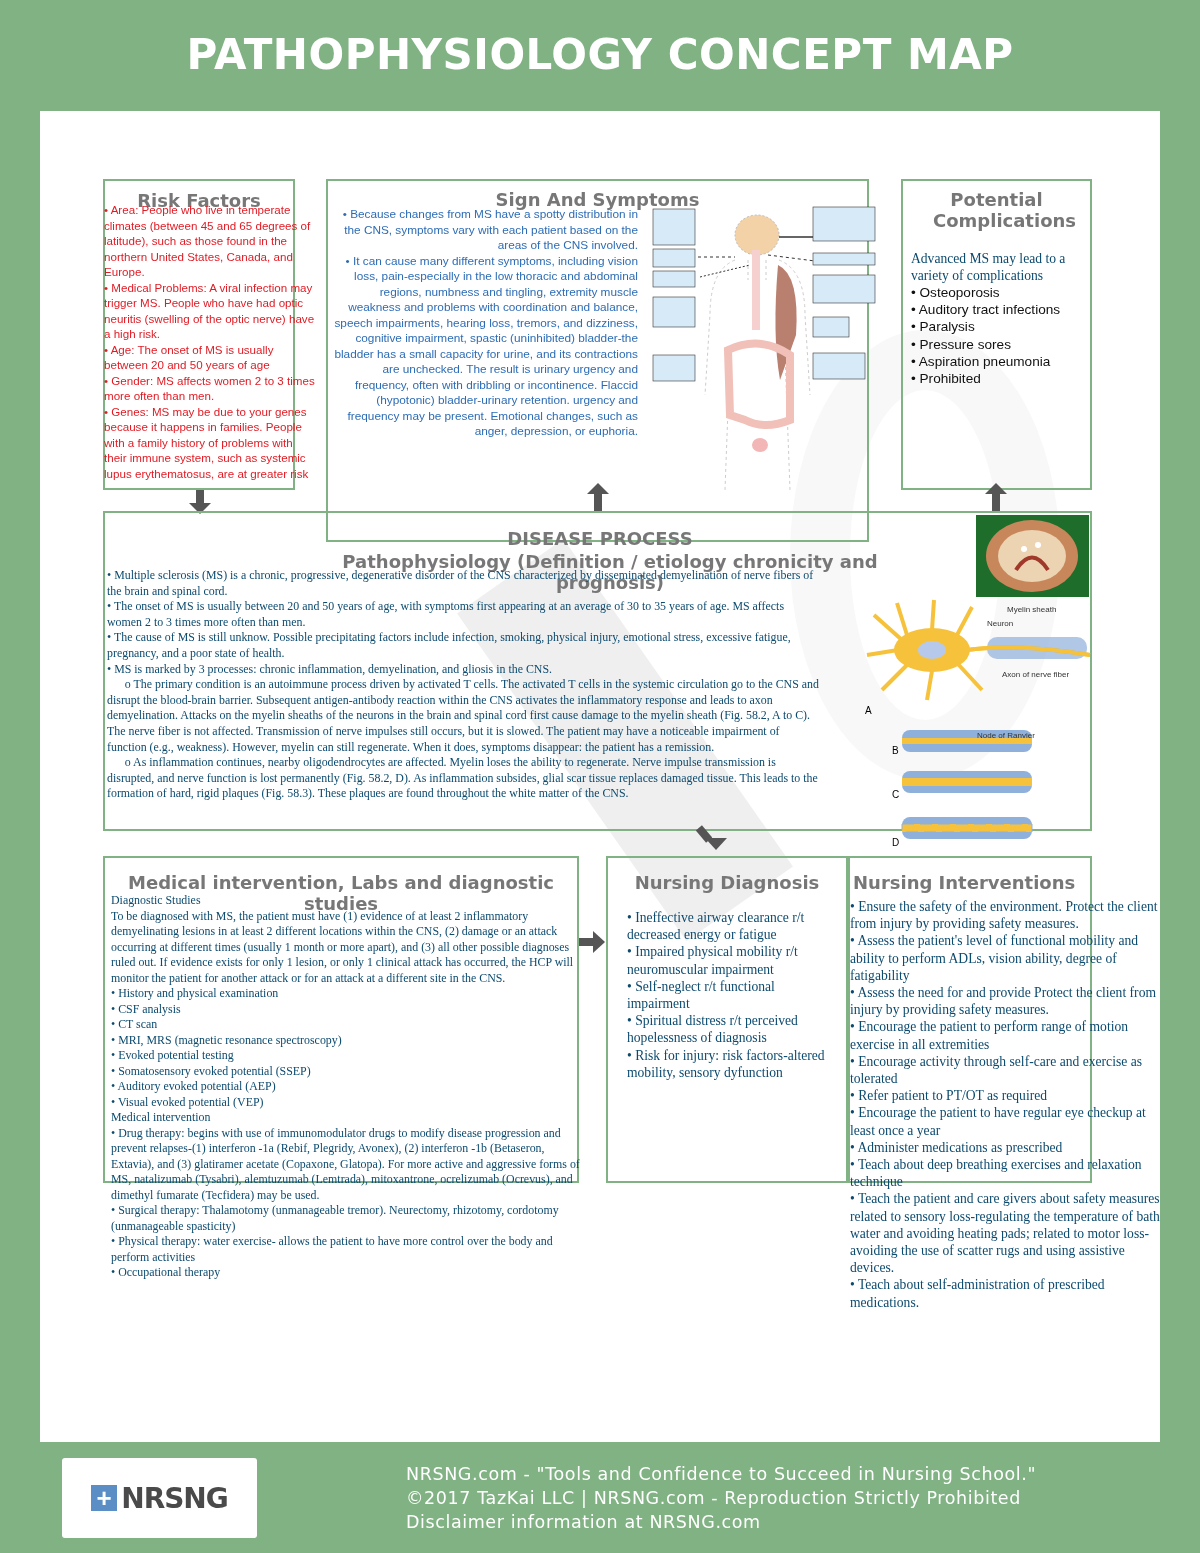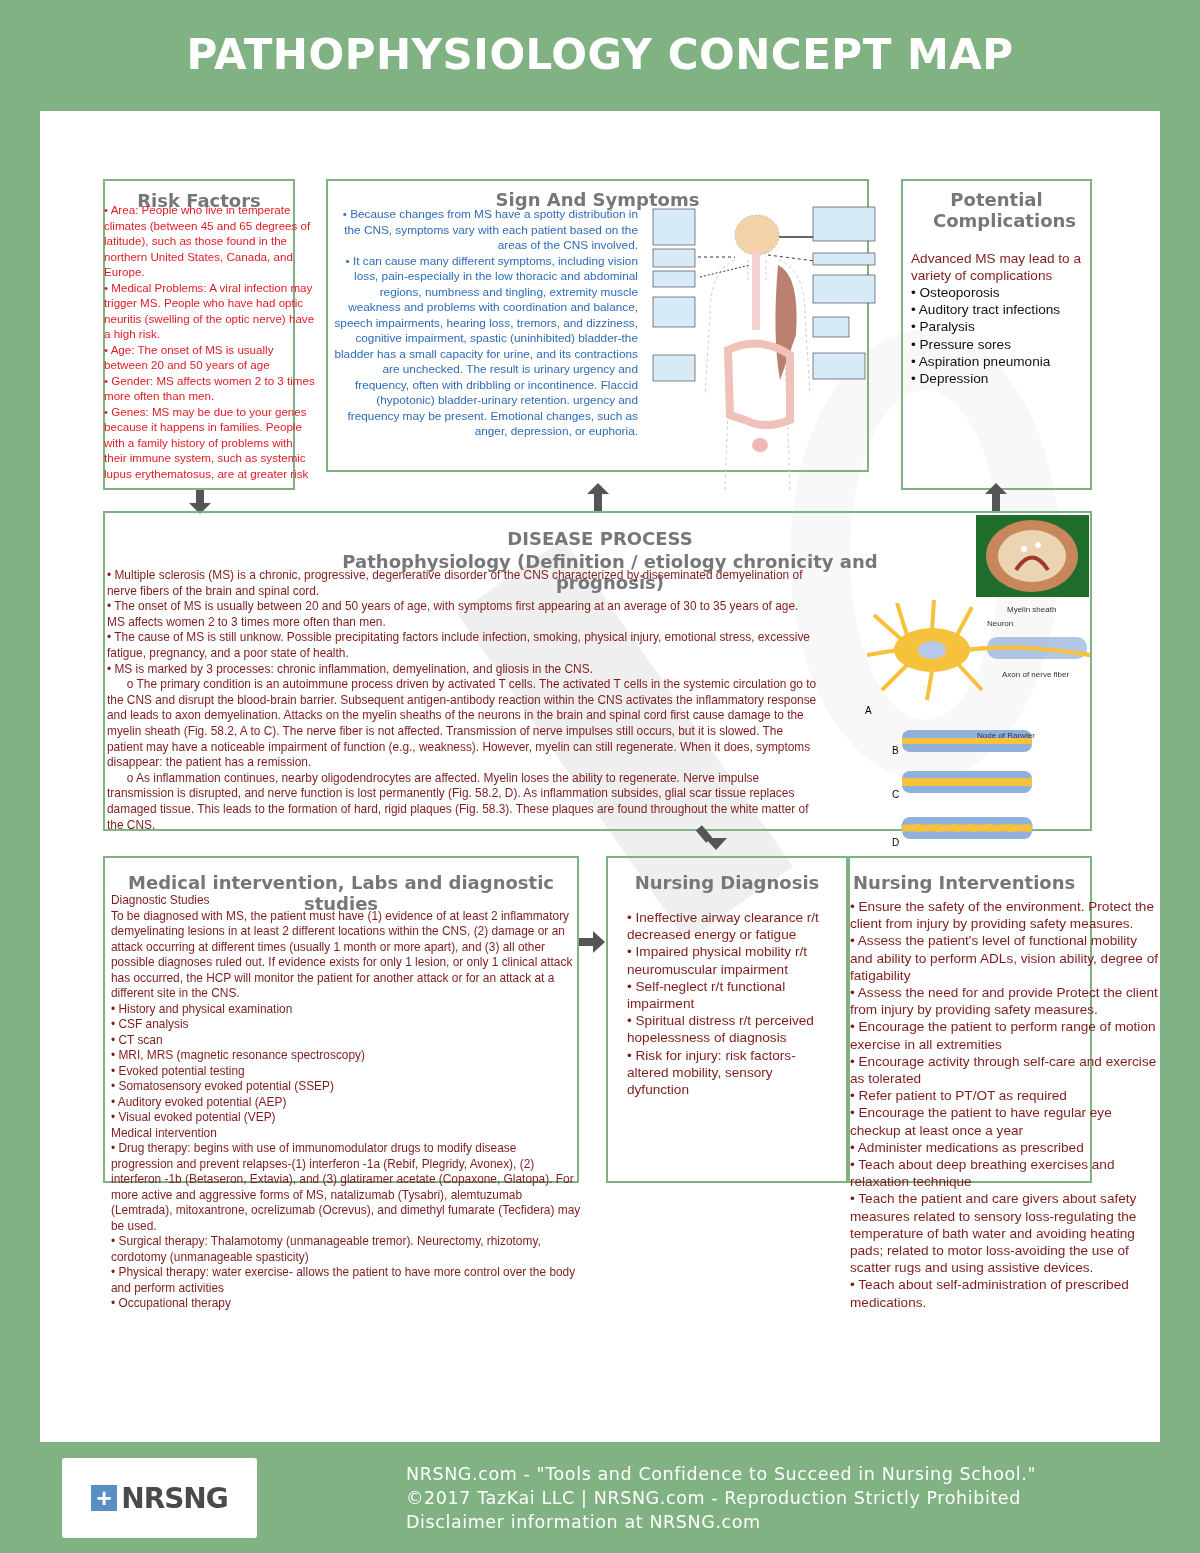--- a/index.html
+++ b/index.html
@@ -4,21 +4,21 @@
 <style>
   html, body { margin:0; padding:0; }
   body { width:1200px; height:1553px; background:#80b283; position:relative; overflow:hidden; font-family:"Liberation Sans", sans-serif; }
   .title { position:absolute; left:0; top:30px; width:1200px; text-align:center; color:#fff; font-family:"DejaVu Sans", sans-serif; font-weight:bold; font-size:42px; letter-spacing:0.5px; }
   .sheet { position:absolute; left:40px; top:111px; width:1120px; height:1331px; background:#fff; }
   .box { position:absolute; border:2px solid #80b283; background:transparent; box-sizing:border-box; }
   .box-title { text-align:center; color:#777; font-family:"DejaVu Sans", sans-serif; font-weight:700; font-size:18px; line-height:21px; }
   .txt { font-size:12.2px; line-height:15.6px; white-space:pre-wrap; }
   .red { color:#e01b24; }
   .blue { color:#2d6cb5;text-align:right; }
-  .blk { color:#7f1d1d; }
+  .blk { color:#0c4a6e;font-family:Liberation Serif, serif; }
   .arrow { position:absolute; width:0; height:0; }
   .arrow-stem { position:absolute; background:#555; }
   .footer-logo { position:absolute; left:62px; top:1458px; width:195px; height:80px; background:#fff; border-radius:3px; display:flex; align-items:center; justify-content:center; }
   .logo-plus { width:26px; height:26px; background:#5b8ec4; color:#fff; font-weight:bold; font-size:26px; line-height:26px; text-align:center; margin-right:4px; }
   .logo-text { color:#4a4a4a; font-family:"DejaVu Sans", sans-serif; font-weight:bold; font-size:28px; letter-spacing:-1px; }
   .footer-text { position:absolute; left:406px; top:1462px; color:#fff; font-family:"DejaVu Sans", sans-serif; font-size:17.5px; line-height:24px; letter-spacing:0.6px; }
   .watermark { position:absolute; left:560px; top:540px; width:130px; height:400px; background:#e2e2e2; transform:rotate(-35deg); opacity:0.55; }
   .watermark2 { position:absolute; left:790px; top:330px; width:150px; height:330px; border:60px solid #eee; border-radius:50%; opacity:0.4; }
 </style>
 </head>
@@ -32,21 +32,21 @@
 
 <div class="box" style="left:103px; top:179px; width:192px; height:311px;">
   <div class="box-title" style="margin-top:9px; margin-bottom:-9px;">Risk Factors</div>
 </div>
 <div class="txt red" style="position:absolute; left:104px; top:202px; width:213px; font-size:11.6px; line-height:15.5px;">• Area: People who live in temperate climates (between 45 and 65 degrees of latitude), such as those found in the northern United States, Canada, and Europe.
 • Medical Problems: A viral infection may trigger MS. People who have had optic neuritis (swelling of the optic nerve) have a high risk.
 • Age: The onset of MS is usually between 20 and 50 years of age
 • Gender: MS affects women 2 to 3 times more often than men.
 • Genes: MS may be due to your genes because it happens in families. People with a family history of problems with their immune system, such as systemic lupus erythematosus, are at greater risk</div>
 
-<div class="box" style="left:326px; top:179px; width:543px; height:293px;">
+<div class="box" style="left:326px; top:179px; width:543px; height:363px;">
   <div class="box-title" style="margin-top:8px;">Sign And Symptoms</div>
 </div>
 <div class="txt blue" style="position:absolute; left:328px; top:207px; width:310px; font-size:11.8px; line-height:15.5px;">• Because changes from MS have a spotty distribution in the CNS, symptoms vary with each patient based on the areas of the CNS involved.
 • It can cause many different symptoms, including vision loss, pain-especially in the low thoracic and abdominal regions, numbness and tingling, extremity muscle weakness and problems with coordination and balance, speech impairments, hearing loss, tremors, and dizziness, cognitive impairment, spastic (uninhibited) bladder-the bladder has a small capacity for urine, and its contractions are unchecked. The result is urinary urgency and frequency, often with dribbling or incontinence. Flaccid (hypotonic) bladder-urinary retention. urgency and frequency may be present. Emotional changes, such as anger, depression, or euphoria.</div>
 
 <div style="position:absolute; left:650px; top:205px; width:230px; height:285px;">
   <svg width="230" height="285" viewBox="0 0 230 285">
     <ellipse cx="107" cy="30" rx="22" ry="20" fill="#f4d2a8" stroke="#bbb" stroke-dasharray="2,2"></ellipse>
     <path d="M85 55 Q60 65 60 110 L55 190 M129 55 Q155 65 155 110 L160 190 M80 150 L75 285 M135 150 L140 285 M98 55 L98 75 M116 55 L116 75" stroke="#ccc" stroke-dasharray="3,3" fill="none"></path>
     <rect x="102" y="45" width="8" height="80" fill="#f6cfcf"></rect>
@@ -72,21 +72,21 @@
 
 <div class="box" style="left:901px; top:179px; width:191px; height:311px;">
   <div class="box-title" style="margin-top:8px; padding:0 30px;">Potential Complications</div>
   <div class="blk" style="margin:19px 0 0 8px; font-size:13.6px; line-height:17px; width:185px;">Advanced MS may lead to a variety of complications</div>
   <div style="margin-left:8px; font-size:13.6px; line-height:17.2px; color:#111;">
     <div>• Osteoporosis</div>
     <div>• Auditory tract infections</div>
     <div>• Paralysis</div>
     <div>• Pressure sores</div>
     <div>• Aspiration pneumonia</div>
-    <div>• Depression</div>
+    <div>• Prohibited</div>
   </div>
 </div>
 
 <div class="arrow-stem" style="left:196px; top:490px; width:8px; height:14px;"></div>
 <div class="arrow" style="left:189px; top:503px; border-left:11px solid transparent; border-right:11px solid transparent; border-top:11px solid #555;"></div>
 <div class="arrow" style="left:587px; top:483px; border-left:11px solid transparent; border-right:11px solid transparent; border-bottom:11px solid #555;"></div>
 <div class="arrow-stem" style="left:594px; top:494px; width:8px; height:17px;"></div>
 <div class="arrow" style="left:985px; top:483px; border-left:11px solid transparent; border-right:11px solid transparent; border-bottom:11px solid #555;"></div>
 <div class="arrow-stem" style="left:992px; top:494px; width:8px; height:17px;"></div>
 

